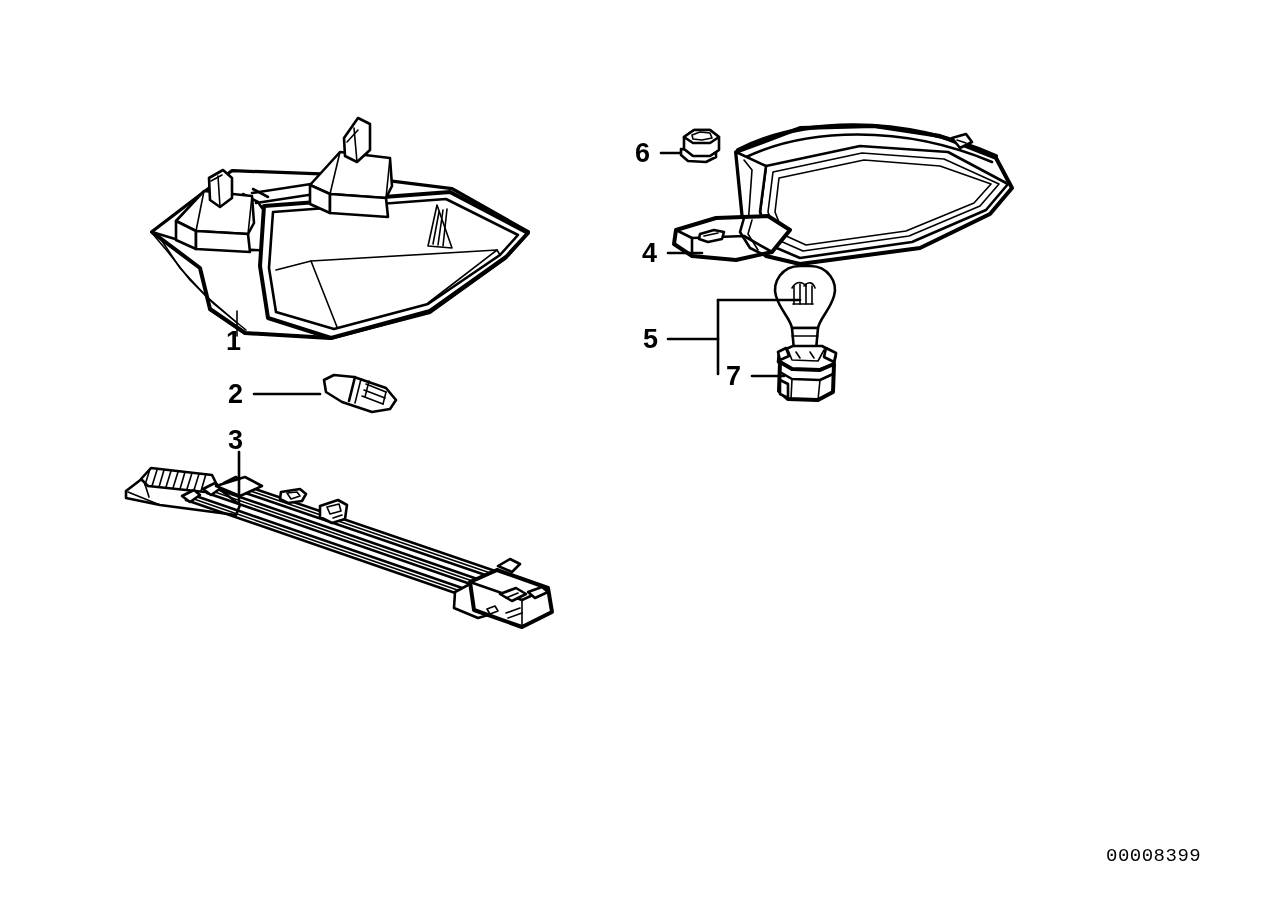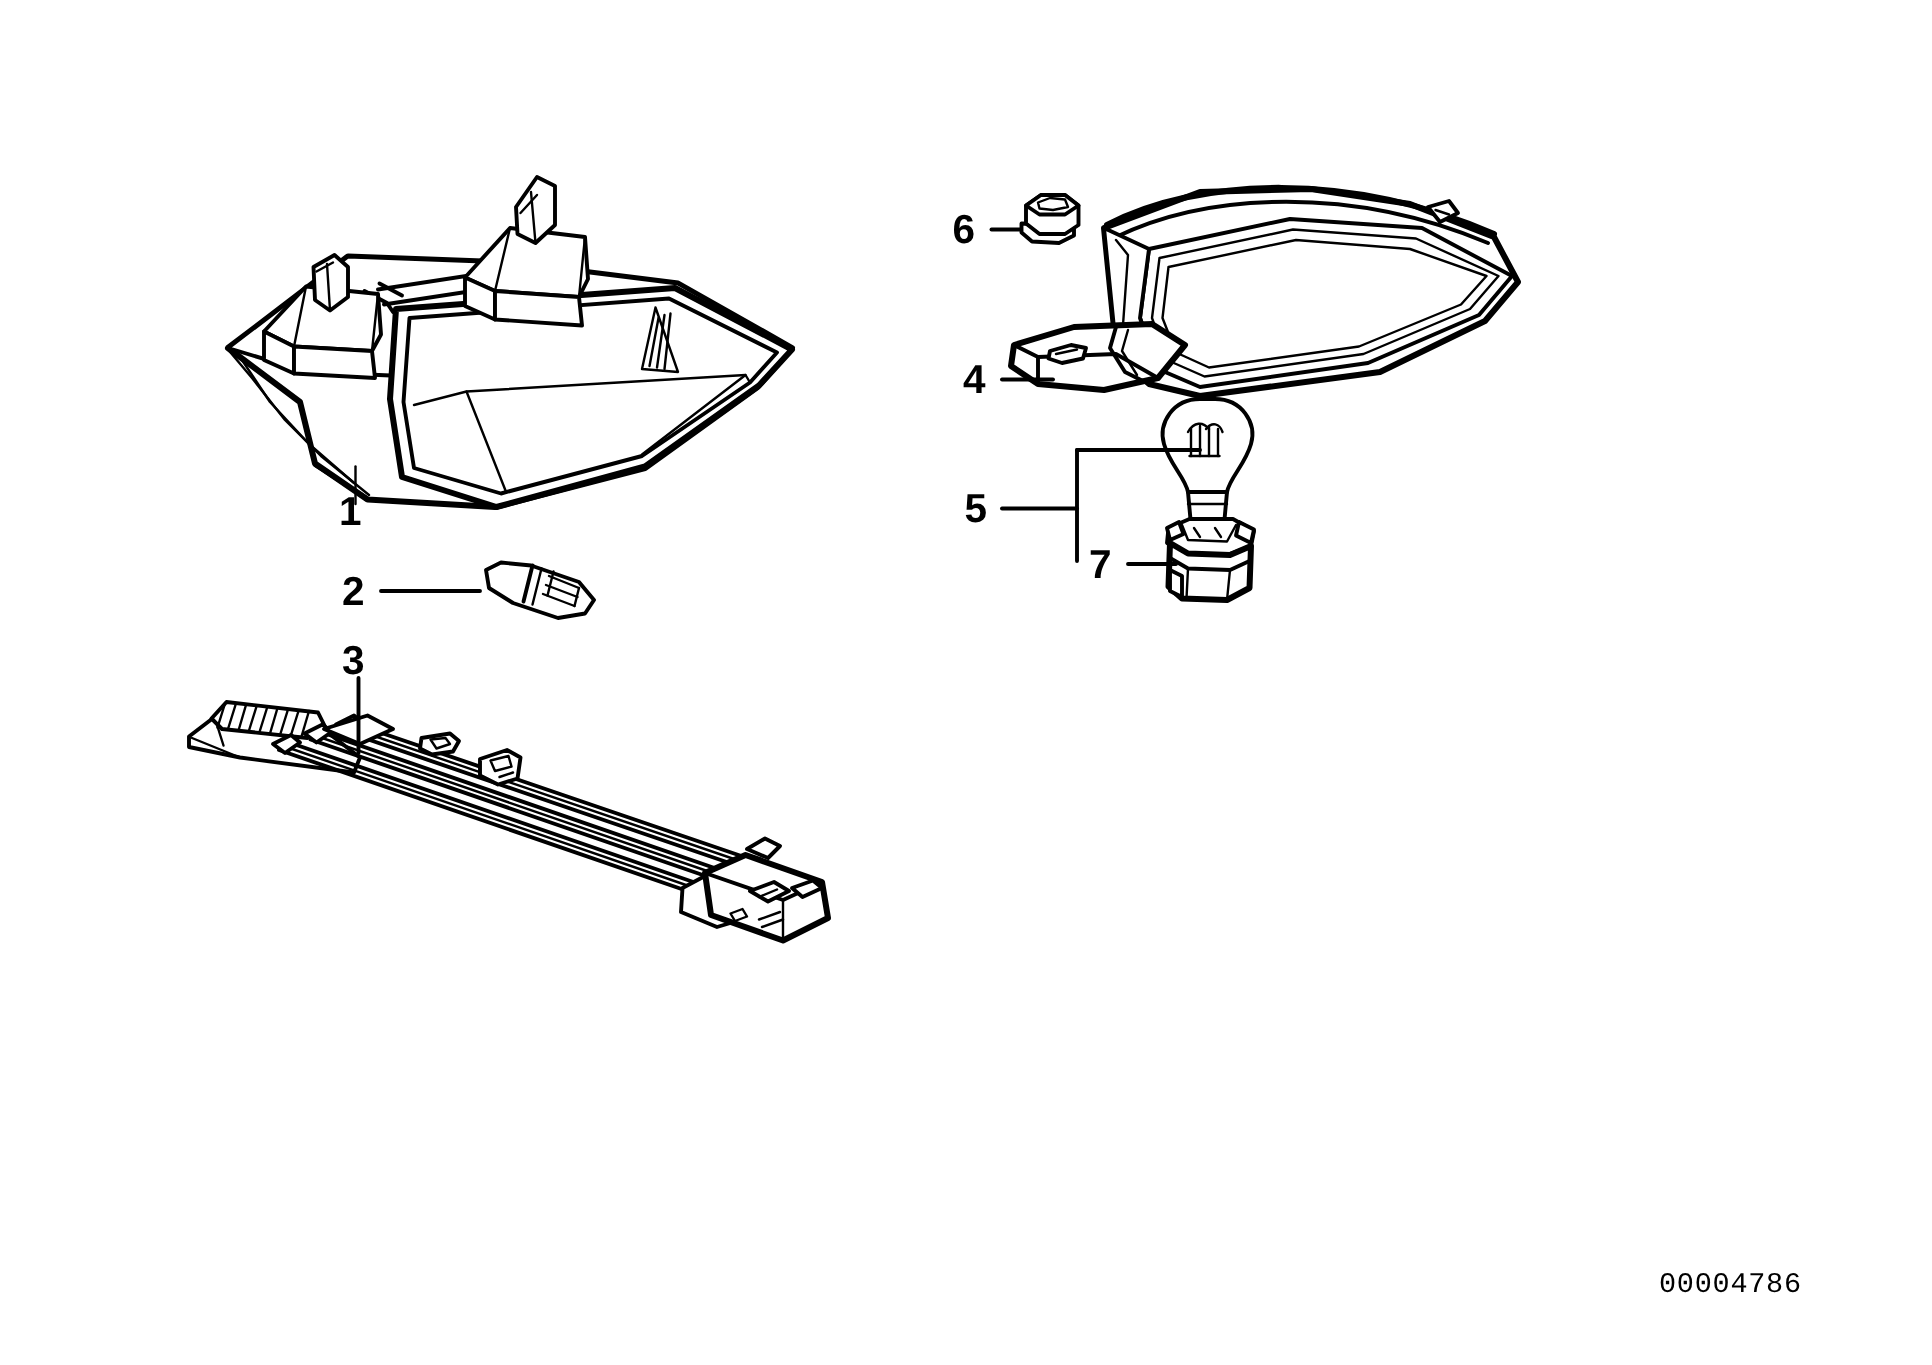--- a/index.html
+++ b/index.html
@@ -547,15 +547,15 @@
   <div class="callout" style="left:228px; top:427px;">3</div>
 
   <div class="callout" style="left:642px; top:240px;">4</div>
 
   <div class="callout" style="left:643px; top:326px;">5</div>
 
   <div class="callout" style="left:635px; top:140px;">6</div>
 
   <div class="callout" style="left:726px; top:363px;">7</div>
 
-  <div id="diagram-id">00004786</div>
+  <div id="diagram-id">00008399</div>
 
 </div>
 
 </body></html>

